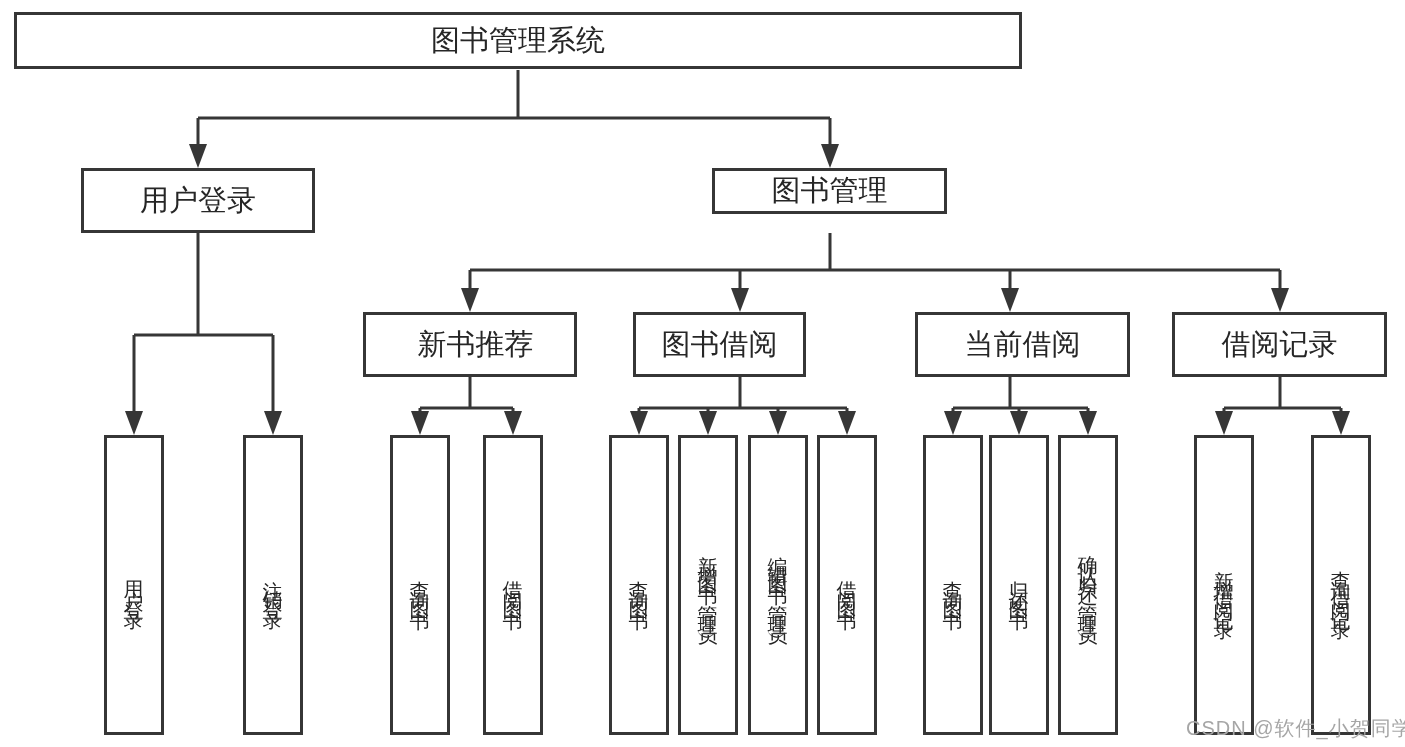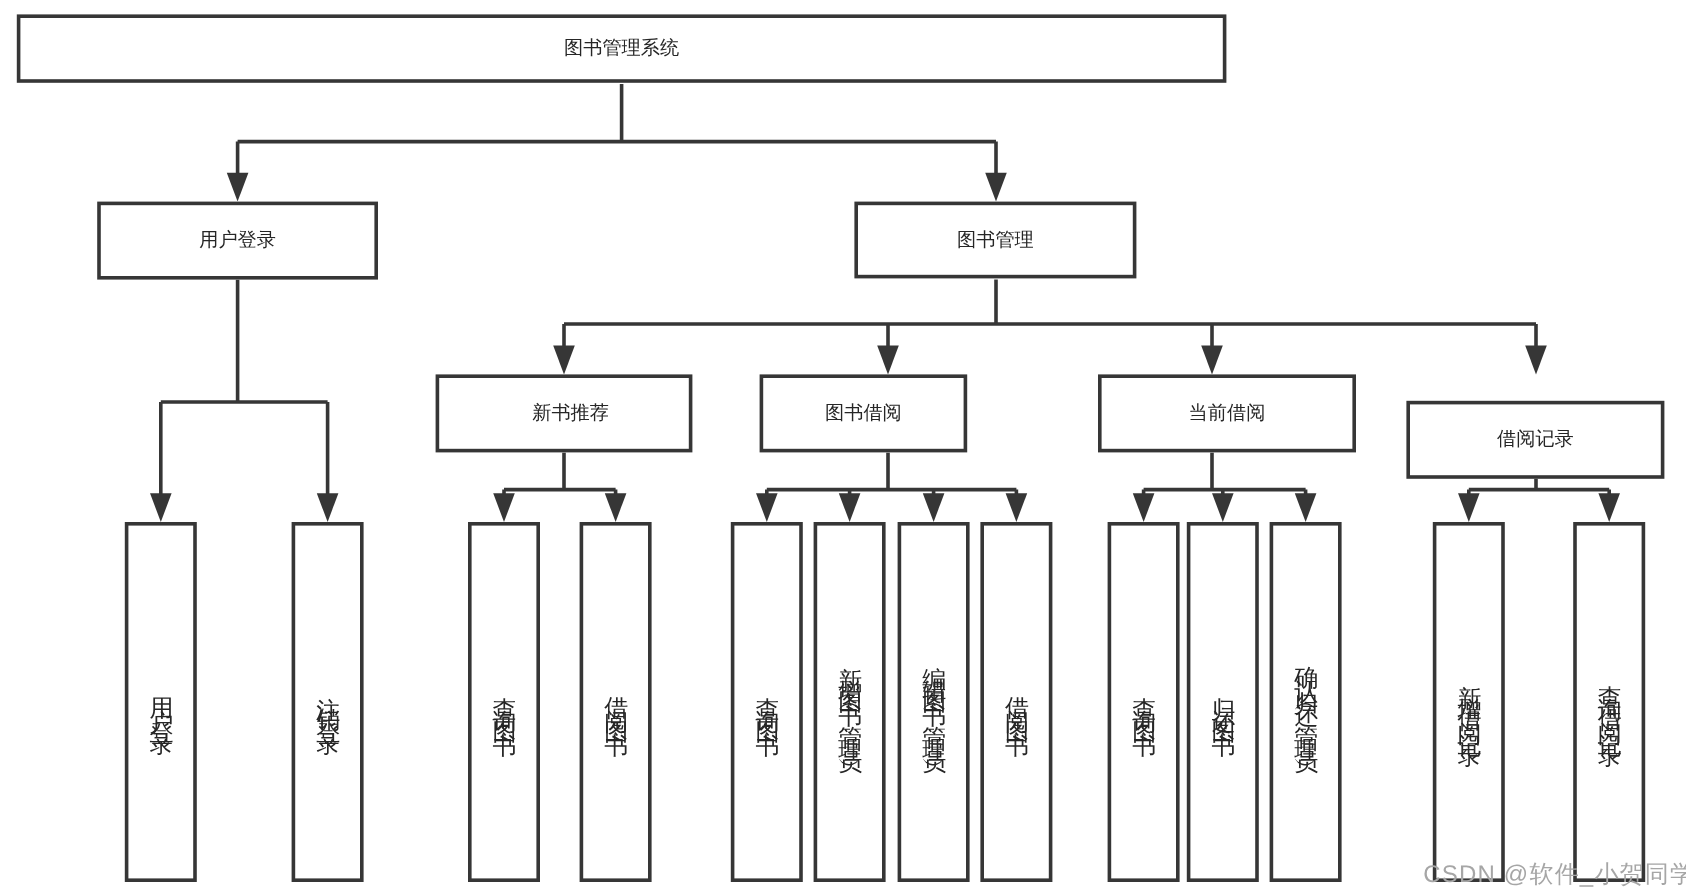--- a/index.html
+++ b/index.html
@@ -18,44 +18,44 @@
     width: 1405px; height: 747px;
   }
   .box {
     position: absolute;
     box-sizing: border-box;
     background: #ffffff;
     border: 3px solid #363636;
     display: flex;
     align-items: center;
     justify-content: center;
-    font-size: 16px;
+    font-size: 29px;
     color: #262626;
     white-space: nowrap;
   }
   .leaf {
     top: 435px;
     width: 60px;
     height: 300px;
     font-size: 20px;
   }
   .vtext {
     writing-mode: vertical-rl;
     text-orientation: mixed;
     letter-spacing: 10px;
     line-height: 1;
   }
   
   #root   { left: 14px;  top: 12px;  width: 1008px; height: 57px; }
   #l2-a   { left: 81px;  top: 168px; width: 234px;  height: 65px; }
-  #l2-b   { left: 712px; top: 168px; width: 235px;  height: 64px; }
+  #l2-b   { left: 712px; top: 168px; width: 235px;  height: 46px; }
   #l3-a   { left: 363px; top: 312px; width: 214px;  height: 65px; padding-left: 11px; }
   #l3-b   { left: 633px; top: 312px; width: 173px;  height: 65px; }
   #l3-c   { left: 903px; top: 312px; width: 215px;  height: 65px; margin-left: 12px; }
-  #l3-d   { left: 1172px;top: 312px; width: 215px;  height: 65px; margin-top: 22px; }
+  #l3-d   { left: 1172px;top: 312px; width: 215px;  height: 65px; }
   #leaf-0  { left: 104px;  }
   #leaf-1  { left: 243px;  }
   #leaf-2  { left: 390px;  }
   #leaf-3  { left: 483px;  }
   #leaf-4  { left: 609px;  }
   #leaf-5  { left: 678px;  }
   #leaf-6  { left: 748px;  }
   #leaf-7  { left: 817px;  }
   #leaf-8  { left: 923px;  }
   #leaf-9  { left: 989px;  }

